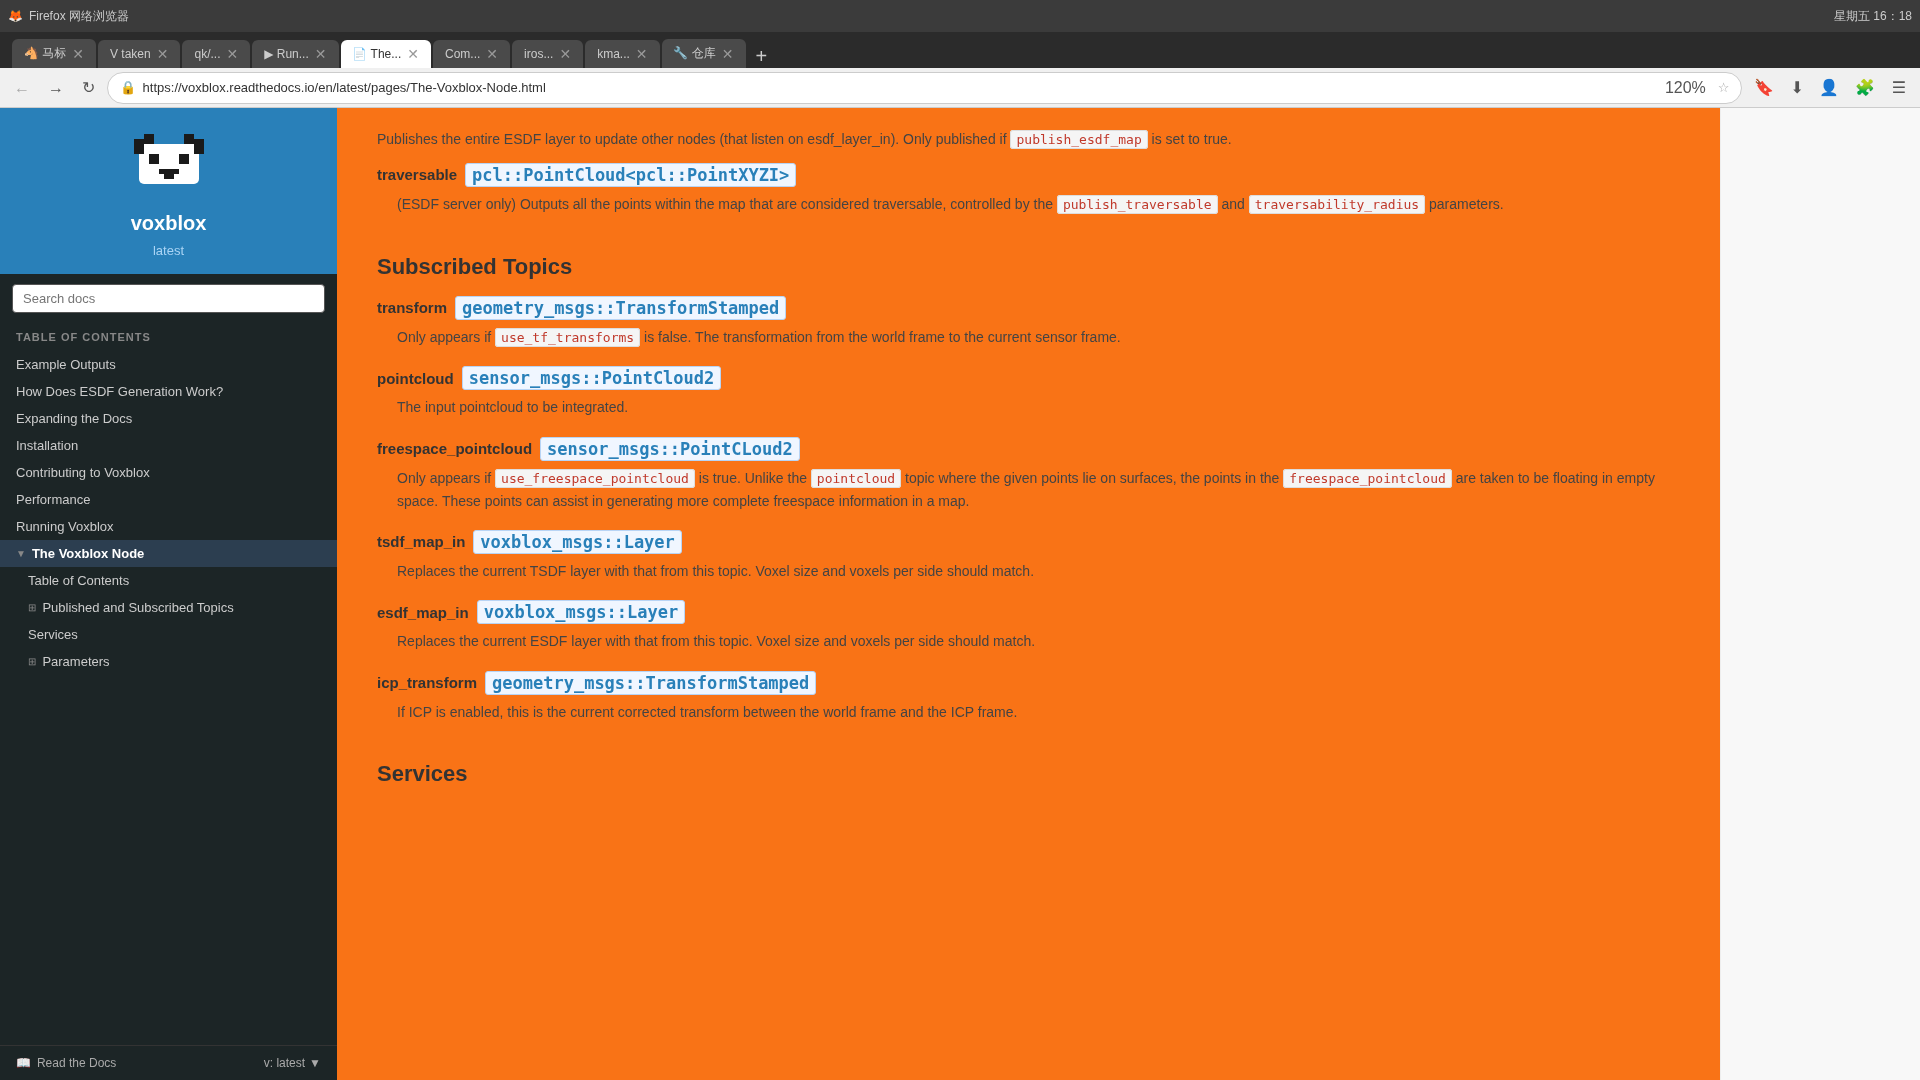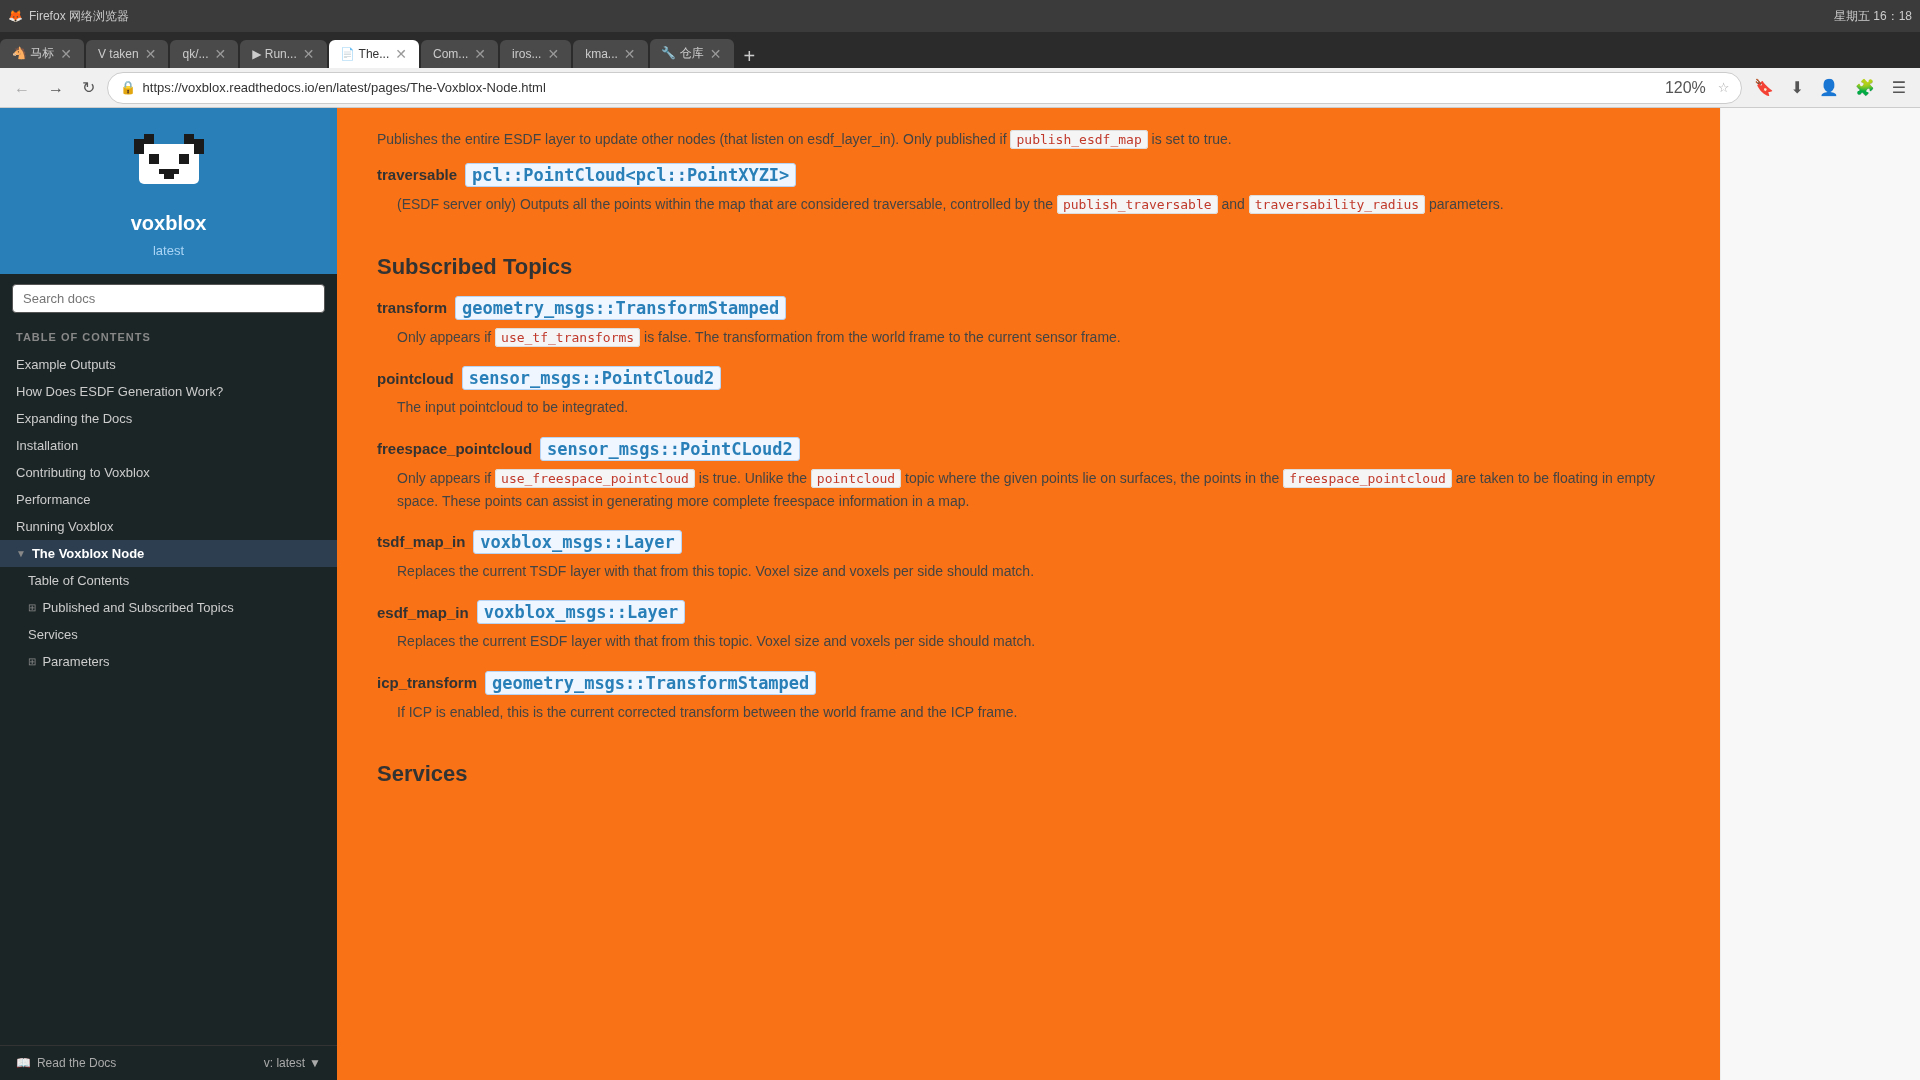--- a/index.html
+++ b/index.html
@@ -16,21 +16,21 @@
       font-size: 12px;
       justify-content: space-between;
     }
     .browser-titlebar-left { display: flex; align-items: center; gap: 6px; }
     .browser-titlebar-right { display: flex; align-items: flex-end; gap: 10px; font-size: 12px; }
 
     .browser-tabs {
       background: #2b2b2b;
       display: flex;
       align-items: flex-end;
-      padding: 0 0;
+      padding: 0 12px;
       height: 36px;
       gap: 2px;
     }
     .browser-tab {
       background: #4a4a4a;
       color: #ccc;
       padding: 6px 12px;
       border-radius: 6px 6px 0 0;
       font-size: 12px;
       display: flex;

